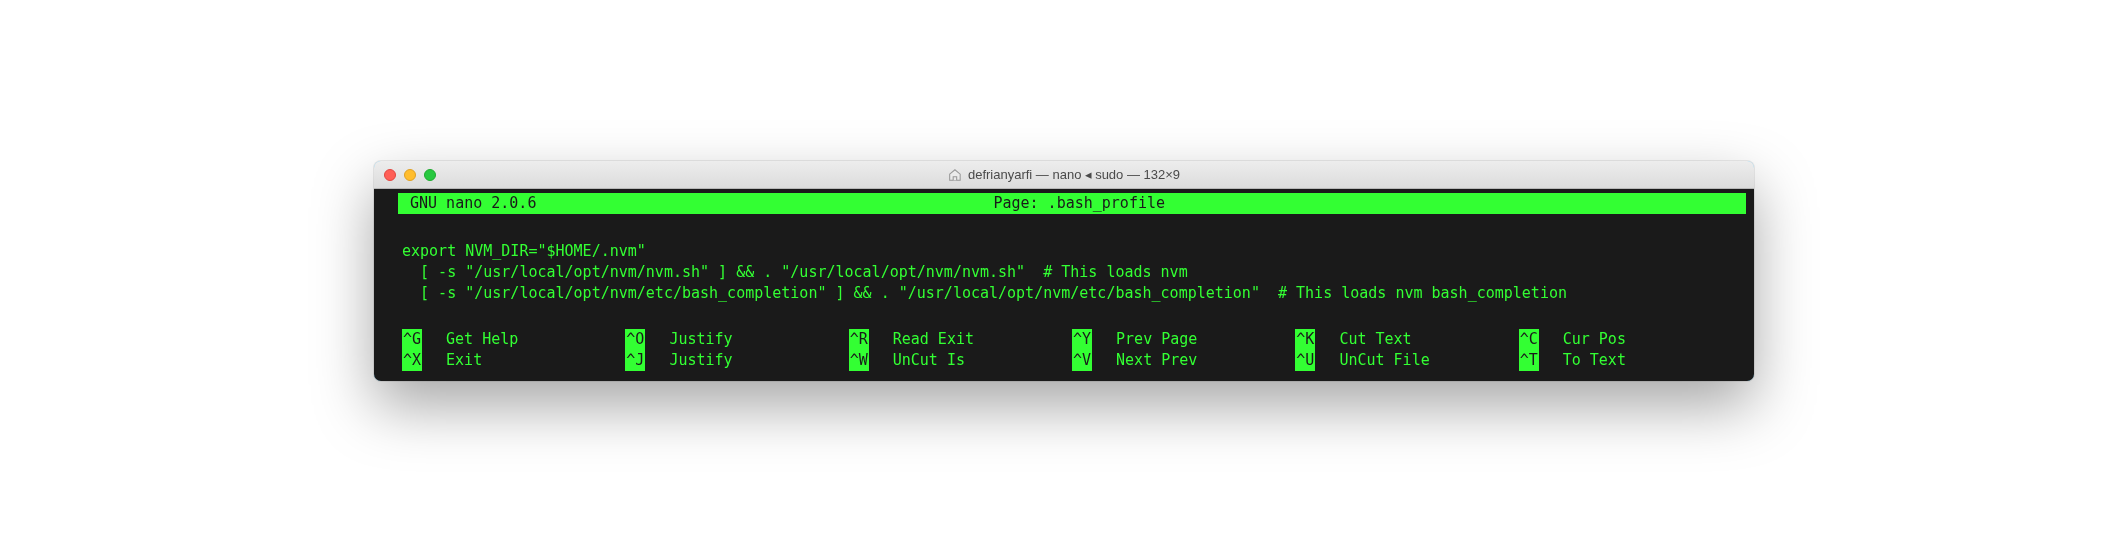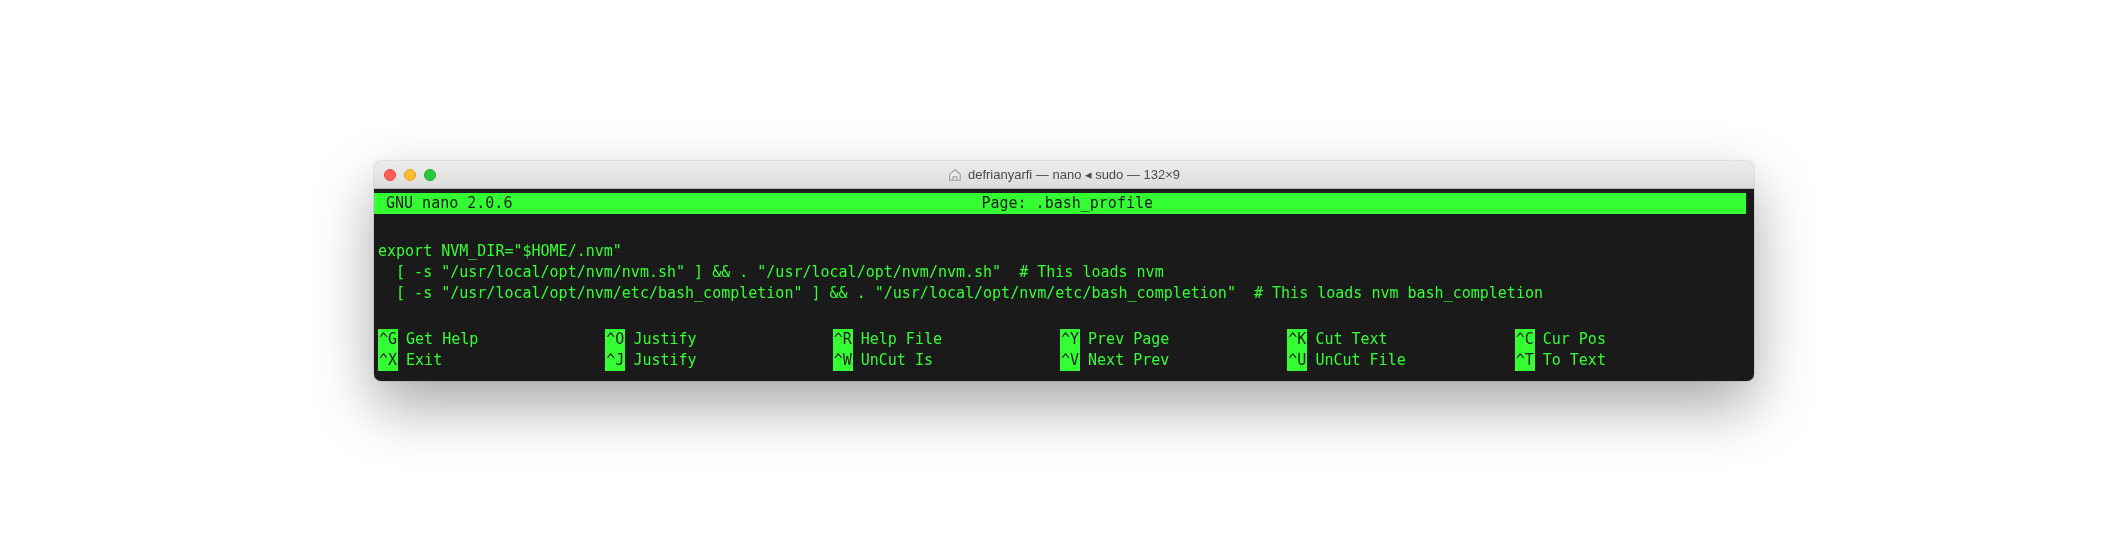--- a/index.html
+++ b/index.html
@@ -55,21 +55,21 @@
       font-size: 13px;
       color: #4a4a4a;
     }
     .home-icon {
       width: 14px;
       height: 14px;
       opacity: 0.6;
     }
     .terminal {
       background: #1a1a1a;
-      padding: 4px 8px 10px 0;
+      padding: 4px 8px 10px 24px;
       font-family: "Menlo", "Monaco", "Consolas", monospace;
       font-size: 15px;
       line-height: 1.4;
       color: #33ff33;
     }
     .header-bar {
       background: #33ff33;
       color: #1a1a1a;
       display: flex;
       padding: 0 4px;
@@ -99,21 +99,21 @@
       display: flex;
       align-items: baseline;
     }
     .key {
       background: #33ff33;
       color: #1a1a1a;
       padding: 0 1px;
       font-weight: normal;
     }
     .key-label {
-      margin-left: 8px;
+      margin-left: 24px;
       color: #33ff33;
     }
   </style>
 </head>
 <body>
 
 <div class="window">
   <div class="titlebar">
     <div class="traffic-lights">
       <div class="traffic-light tl-close"></div>
@@ -146,21 +146,21 @@
         <div class="shortcut">
           <span class="key">^G</span>
           <span class="key-label">Get Help</span>
         </div>
         <div class="shortcut">
           <span class="key">^O</span>
           <span class="key-label">Justify</span>
         </div>
         <div class="shortcut">
           <span class="key">^R</span>
-          <span class="key-label">Help File</span>
+          <span class="key-label">Read Exit</span>
         </div>
         <div class="shortcut">
           <span class="key">^Y</span>
           <span class="key-label">Prev Page</span>
         </div>
         <div class="shortcut">
           <span class="key">^K</span>
           <span class="key-label">Cut Text</span>
         </div>
         <div class="shortcut">

